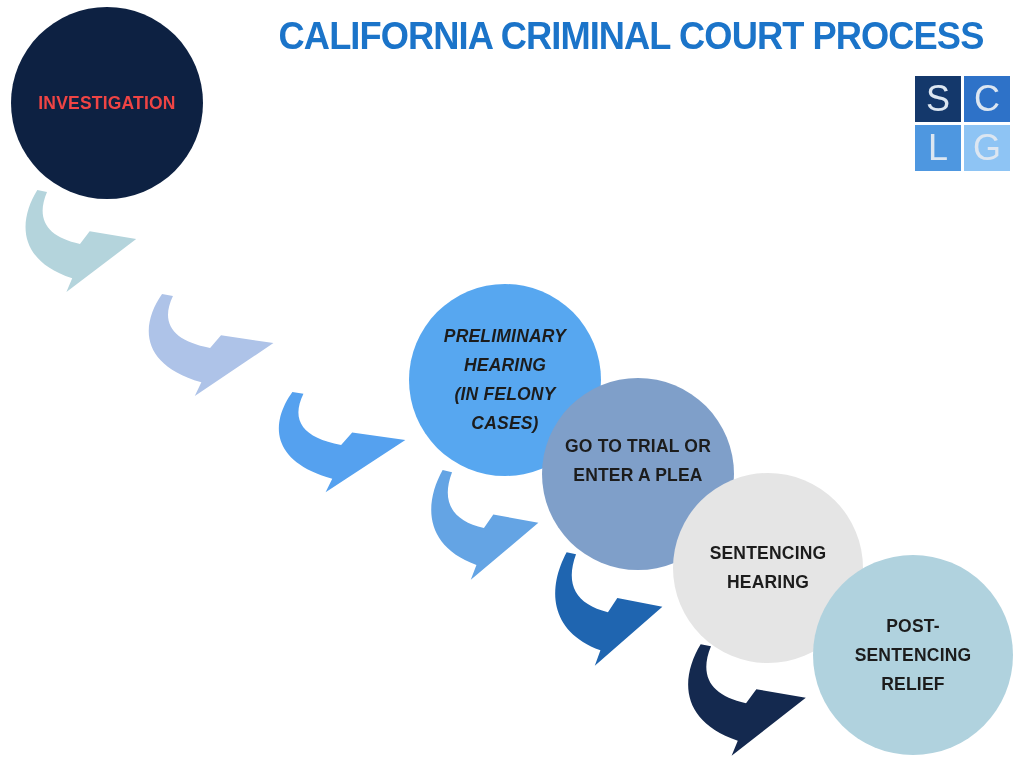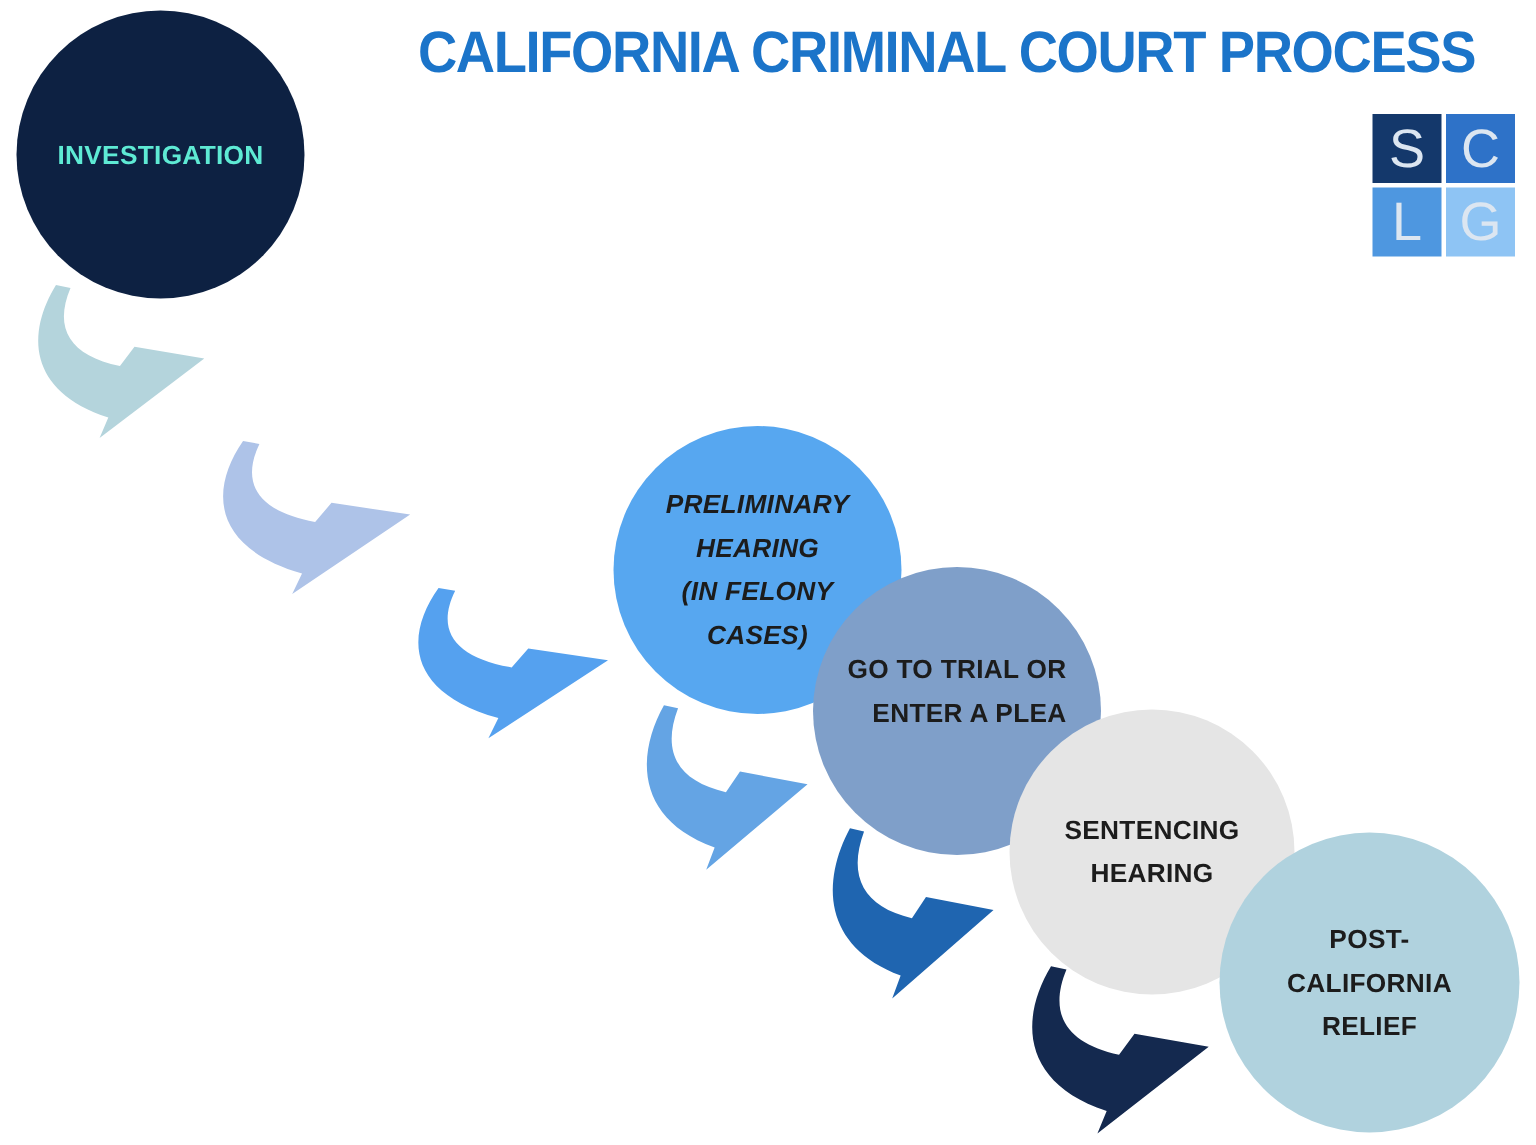--- a/index.html
+++ b/index.html
@@ -31,21 +31,21 @@
     font-size:17.5px;font-weight:700;line-height:29px;letter-spacing:0.2px;
   }
   .step-1{left:11px;  top:7px;   width:192px;height:192px;z-index:11;}
   .step-2{left:146px; top:101px; width:188px;height:188px;z-index:12;}
   .step-3{left:277px; top:192px; width:190px;height:190px;z-index:13;}
   .step-4{left:409px; top:284px; width:192px;height:192px;z-index:14;font-style:italic;}
   .step-5{left:542px; top:378px; width:192px;height:192px;z-index:15;}
   .step-6{left:673px; top:473px; width:190px;height:190px;z-index:16;}
   .step-7{left:813px; top:555px; width:200px;height:200px;z-index:17;}
   .step-2 .circle-label{transform:translateY(-12px);}
-  .step-5 .circle-label{transform:translateY(-13px);text-align:right;}
+  .step-5 .circle-label{transform:translateY(-13px);}
   
   .arrow{position:absolute;z-index:5;overflow:visible;}
   .arrow-1{left:16px;  top:188px;width:126px;height:108px;}
   .arrow-2{left:138px; top:292px;width:142px;height:108px;}
   .arrow-3{left:268px; top:390px;width:144px;height:106px;}
   .arrow-4{left:422px; top:468px;width:122px;height:116px;}
   .arrow-5{left:546px; top:550px;width:122px;height:120px;}
   .arrow-6{left:678px; top:642px;width:134px;height:118px;}
 </style>
 </head>
@@ -54,39 +54,39 @@
 <div id="stage">
   <h1 id="main-title" style="color: rgb(27, 116, 201);">CALIFORNIA CRIMINAL COURT PROCESS</h1>
   <div id="logo">
       <div class="logo-sq" style="background: rgb(20, 56, 107); color: rgb(220, 230, 241);">S</div>
       <div class="logo-sq" style="background: rgb(46, 114, 200); color: rgb(220, 230, 241);">C</div>
       <div class="logo-sq" style="background: rgb(78, 151, 224); color: rgb(220, 230, 241);">L</div>
       <div class="logo-sq" style="background: rgb(142, 196, 244); color: rgb(220, 230, 241);">G</div>
     </div>
 
 <div class="step step-1" style="background: rgb(13, 33, 66);">
-    <div class="circle-label" style="color: #5eead4;">INVESTIGATION</div>
+    <div class="circle-label" style="color: #ef4444;">INVESTIGATION</div>
   </div>
     <div class="step step-4" style="background: rgb(87, 167, 240);">
     <div class="circle-label" style="color: rgb(28, 28, 28);">PRELIMINARY
 HEARING
 (IN FELONY
 CASES)</div>
   </div>
     <div class="step step-5" style="background: rgb(127, 159, 201);">
     <div class="circle-label" style="color: rgb(28, 28, 28);">GO TO TRIAL OR
 ENTER A PLEA</div>
   </div>
     <div class="step step-6" style="background: #e5e5e5;">
     <div class="circle-label" style="color: rgb(28, 28, 28);">SENTENCING
 HEARING</div>
   </div>
     <div class="step step-7" style="background: rgb(176, 210, 222);">
     <div class="circle-label" style="color: rgb(28, 28, 28);">POST-
-CALIFORNIA
+SENTENCING
 RELIEF</div>
   </div>
     <svg class="arrow arrow-1" viewBox="0 0 130 110" preserveAspectRatio="none" aria-hidden="true">
     <path d="M22,2 C 2,34 2,74 58,92 L 52,106 L 124,52 L 76,44 L 66,57 C 32,50 20,32 32,4 Z" fill="#b4d4dc"></path>
   </svg>
     <svg class="arrow arrow-2" viewBox="0 0 130 110" preserveAspectRatio="none" aria-hidden="true">
     <path d="M22,2 C 2,34 2,74 58,92 L 52,106 L 124,52 L 76,44 L 66,57 C 32,50 20,32 32,4 Z" fill="#aec3e8"></path>
   </svg>
     <svg class="arrow arrow-3" viewBox="0 0 130 110" preserveAspectRatio="none" aria-hidden="true">
     <path d="M22,2 C 2,34 2,74 58,92 L 52,106 L 124,52 L 76,44 L 66,57 C 32,50 20,32 32,4 Z" fill="#55a1ef"></path>

